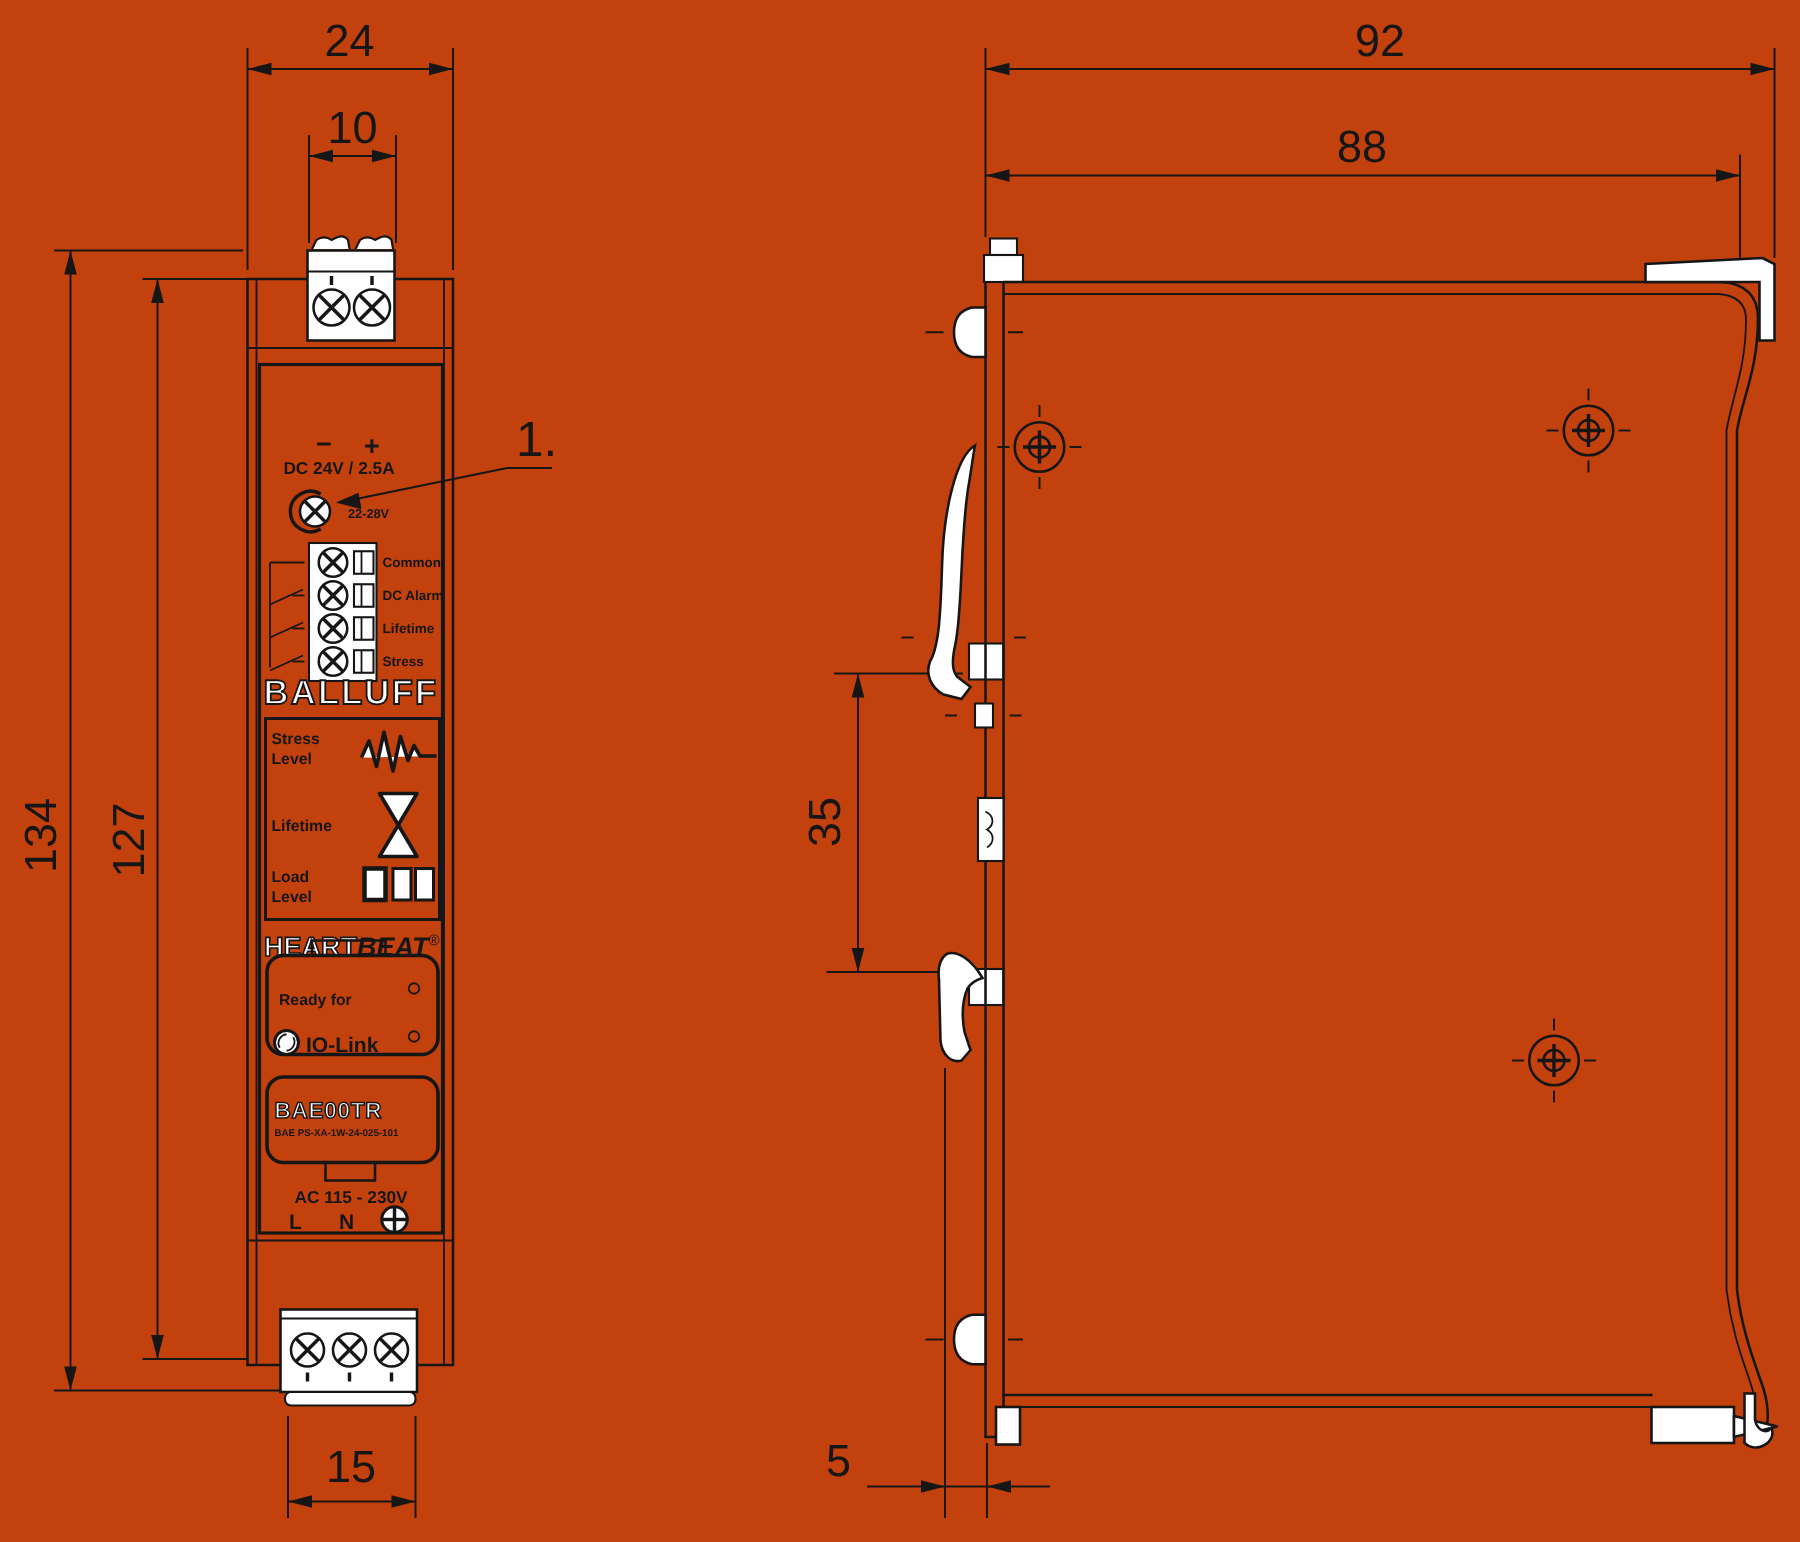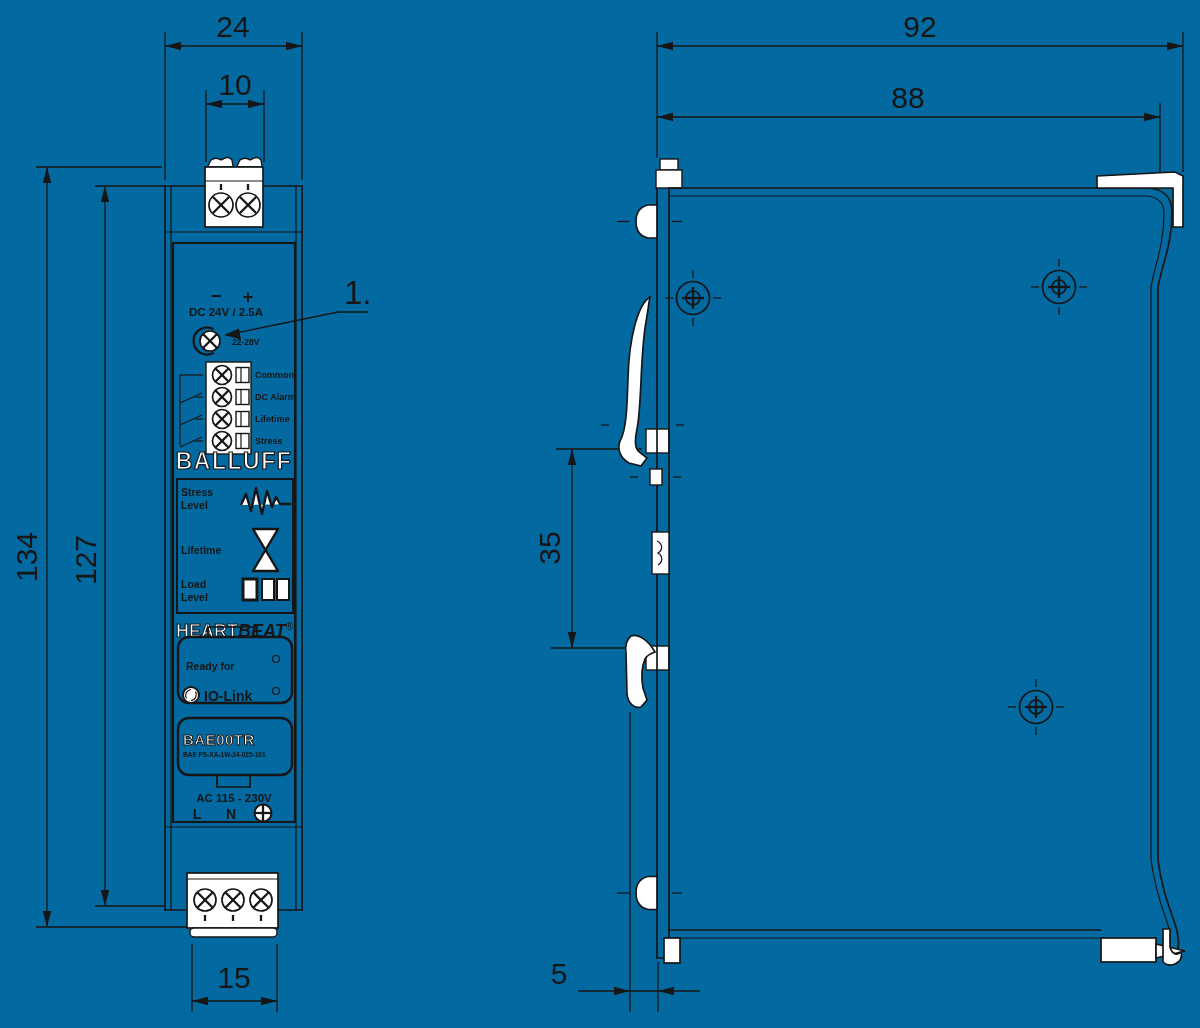--- a/index.html
+++ b/index.html
@@ -1,16 +1,16 @@
 <!DOCTYPE html>
 <html><head>
 <meta charset="utf-8">
 <style>
   html,body{margin:0;padding:0;background:#fff;}
-  .stage{position:relative;width:1200px;height:1028px;background:#0369a1;overflow:hidden;
+  .stage{position:relative;width:1200px;height:1028px;background:#c2410c;overflow:hidden;
          font-family:"Liberation Sans",sans-serif;}
   svg{display:block;}
   .ln{stroke:#161616;stroke-width:1.7;fill:none;stroke-linecap:round;}
   .ln2{stroke:#161616;stroke-width:1.2;fill:none;}
   .lnW{stroke:#161616;stroke-width:1.7;fill:#fff;}
   .lnW2{stroke:#161616;stroke-width:1.4;fill:#fff;}
   .dim{stroke:#161616;stroke-width:1.3;fill:none;}
   .arr{fill:#161616;stroke:none;}
   .hatch{stroke:#161616;stroke-width:2.3;fill:none;stroke-linecap:round;}
   .heavy{stroke:#161616;stroke-width:2.3;fill:none;}

